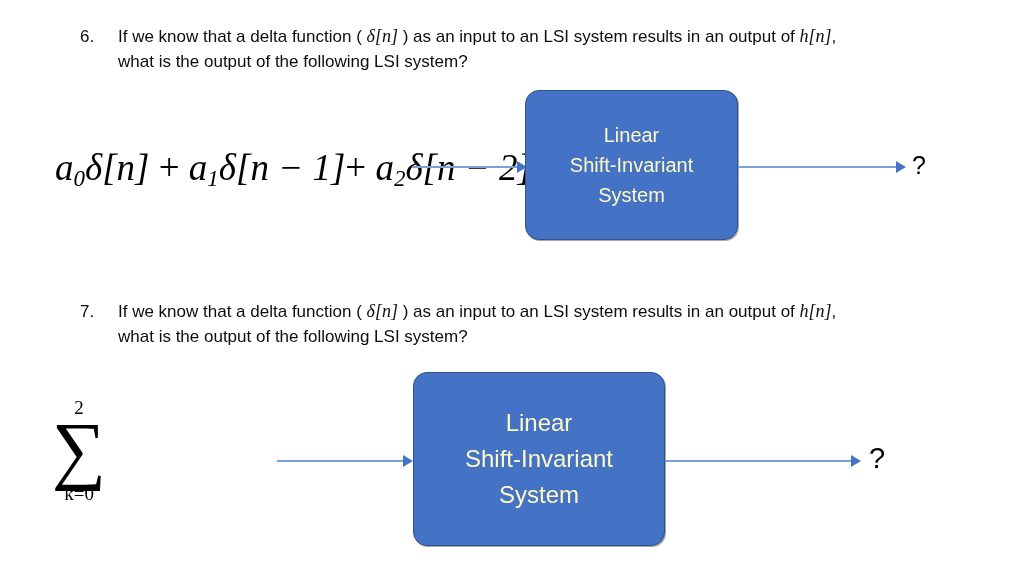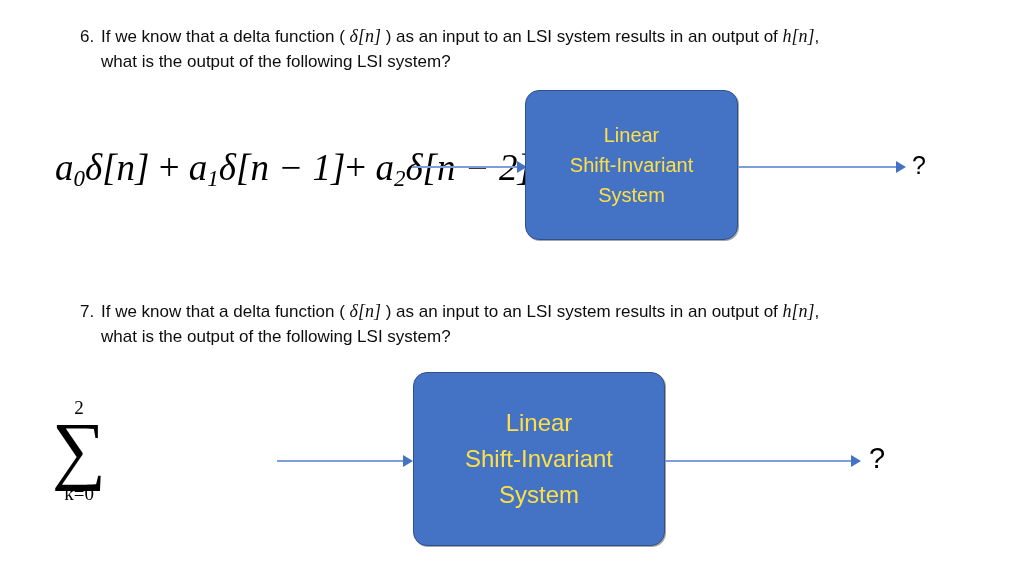--- a/index.html
+++ b/index.html
@@ -25,37 +25,37 @@
   }
   .q-num {
     position: absolute;
     left: 0;
     top: 0;
     width: 36px;
     text-align: left;
     font-size: 17px;
   }
   .q-body {
-    margin-left: 21px;
+    margin-left: 38px;
     width: 880px;
   }
   .mathi {
     font-family: "Liberation Serif", serif;
     font-style: italic;
     font-size: 18px;
   }
 
   
   .lsi-box {
     position: absolute;
     background: #4472C4;
     border: 1px solid #2F528F;
     border-radius: 14px;
     box-sizing: border-box;
-    color: #fde047;
+    color: #fef9c3;
     display: flex;
     flex-direction: column;
     align-items: center;
     justify-content: center;
     text-align: center;
     font-family: "Liberation Sans", sans-serif;
     box-shadow: 1px 1px 0 rgba(0,0,0,0.35);
   }
   .lsi-box .ln { display: block; white-space: nowrap; }
 

